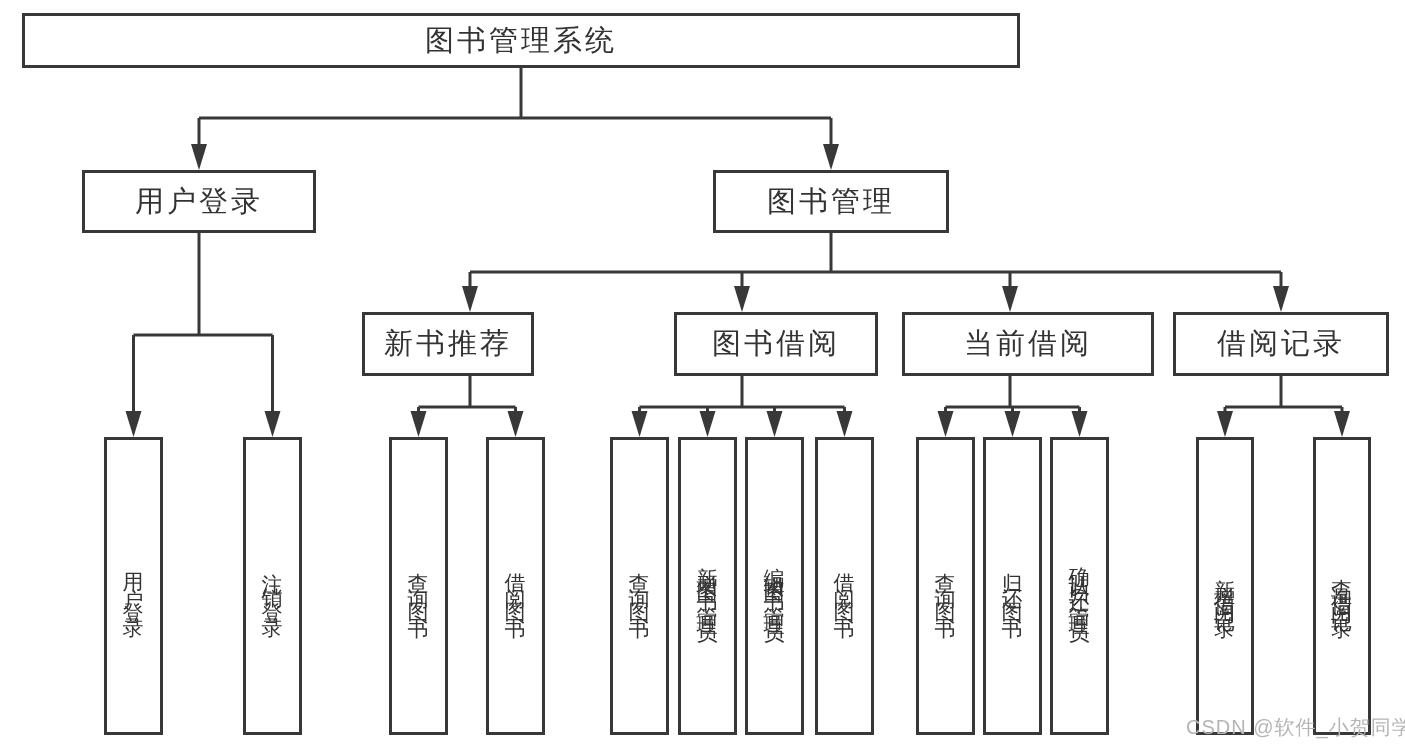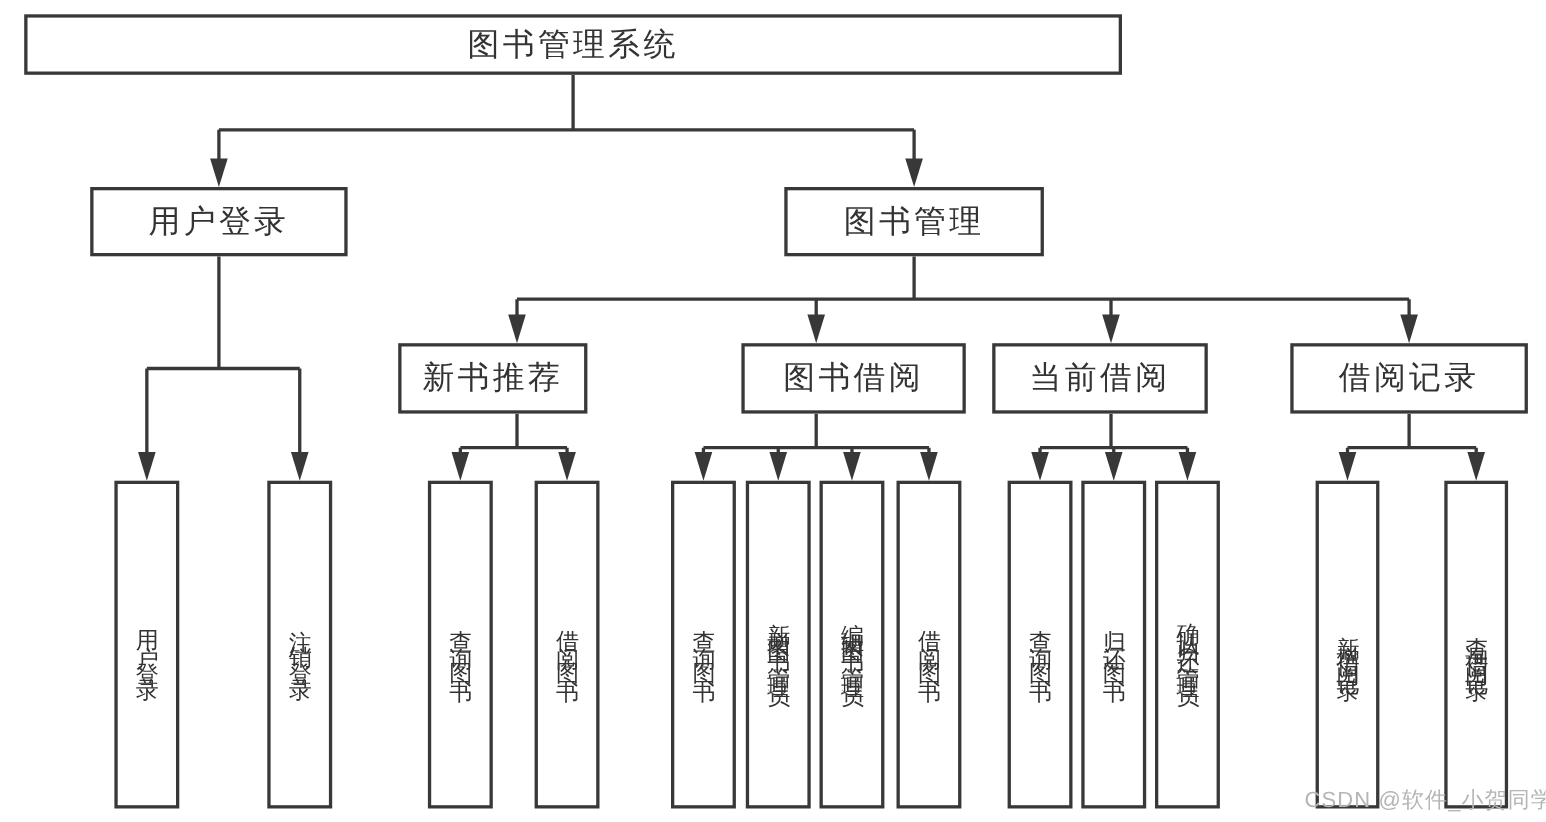--- a/index.html
+++ b/index.html
@@ -112,21 +112,21 @@
     <polygon class="ar" points="1334,411 1350,411 1342,437"></polygon>
   </svg>
 
   <div class="node" style="left:22px;top:13px;width:998px;height:55px;">图书管理系统</div>
 
   <div class="node" style="left:82px;top:170px;width:234px;height:63px;">用户登录</div>
   <div class="node" style="left:713px;top:170px;width:236px;height:63px;">图书管理</div>
 
   <div class="node" style="left:362px;top:312px;width:172px;height:64px;">新书推荐</div>
   <div class="node" style="left:634px;top:312px;width:204px;height:64px;margin-left:40px;">图书借阅</div>
-  <div class="node" style="left:902px;top:312px;width:196px;height:64px;">当前借阅</div>
+  <div class="node" style="left:902px;top:312px;width:252px;height:64px;">当前借阅</div>
   <div class="node" style="left:1173px;top:312px;width:216px;height:64px;">借阅记录</div>
 
   <div class="leaf sp-wide" style="left:104px;">用户登录</div>
   <div class="leaf sp-wide" style="left:243px;">注销登录</div>
 
   <div class="leaf sp-wide" style="left:389px;">查询图书</div>
   <div class="leaf sp-wide" style="left:486px;">借阅图书</div>
 
   <div class="leaf sp-wide" style="left:610px;">查询图书</div>
   <div class="leaf sp-narrow" style="left:678px;">新增图书（管理员）</div>

